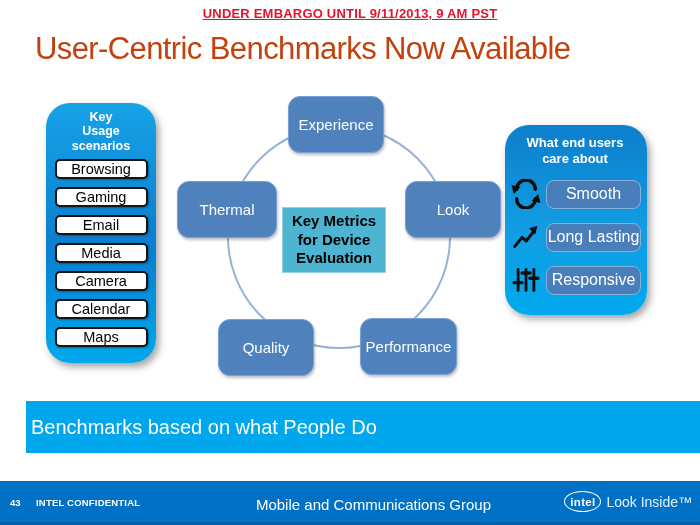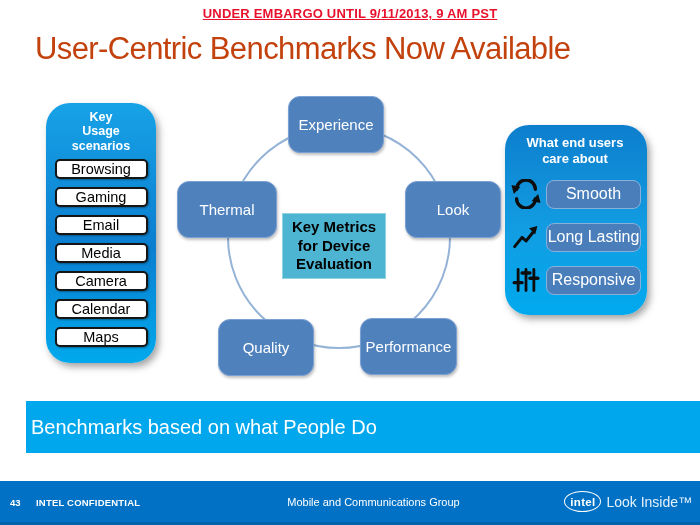--- a/index.html
+++ b/index.html
@@ -50,21 +50,21 @@
     display:flex; align-items:center; justify-content:center;
     box-shadow:1px 2px 3px rgba(0,0,0,.25);
     text-align:center;
   }
   .node-experience  { left:288px; top:96px;  }
   .node-thermal     { left:177px; top:181px; width:100px; }
   .node-power       { left:405px; top:181px; }
   .node-quality     { left:218px; top:319px; }
   .node-performance { left:360px; top:318px; width:97px; }
   .center-box {
-    position:absolute; left:282px; top:213px; width:104px; height:66px;
+    position:absolute; left:282px; top:207px; width:104px; height:66px;
     background:#4db5d1; border:1px solid #8fd2e2; color:#000;
     font-weight:700; font-size:15px; line-height:1.25; text-align:center;
     display:flex; flex-direction:column; align-items:center; justify-content:center;
   }
 
   
   .right-panel {
     position:absolute; left:505px; top:125px; width:142px; height:190px;
     border-radius:24px; padding:10px 6px 0 4px;
     background:linear-gradient(180deg,#0d7ecd 0%,#129de2 55%,#00a9ee 100%);
@@ -88,21 +88,21 @@
     position:absolute; left:26px; top:401px; width:674px; height:52px;
     background:#00a7ec; color:#fff; font-size:20px;
     display:flex; align-items:center; padding-left:5px;
   }
   .footer {
     position:absolute; left:0; top:481px; width:700px; height:44px;
     background:#0071c5; color:#fff; border-bottom:3px solid #0062ab;
   }
   .page-num      { position:absolute; left:10px; top:16px; font-size:9.5px; font-weight:700; }
   .confidential  { position:absolute; left:36px; top:16px; font-size:9.5px; font-weight:700; letter-spacing:.2px; }
-  .group-name    { position:absolute; left:0; top:15px; width:100%; text-align:center; font-size:11px;padding-left:47px; }
+  .group-name    { position:absolute; left:0; top:15px; width:100%; text-align:center; font-size:15px;padding-left:47px; }
   .logo-wrap     { position:absolute; right:8px; top:10px; display:flex; align-items:center; }
   .logo-oval {
     border:1.5px solid #fff; border-radius:50%; width:37px; height:21px;
     display:flex; align-items:center; justify-content:center;
     font-size:11.5px; font-weight:700; letter-spacing:.3px; color:#fff;
   }
   .logo-tagline { font-size:14px; margin-left:5px; opacity:.9; }
 </style>
 </head>
 <body>

